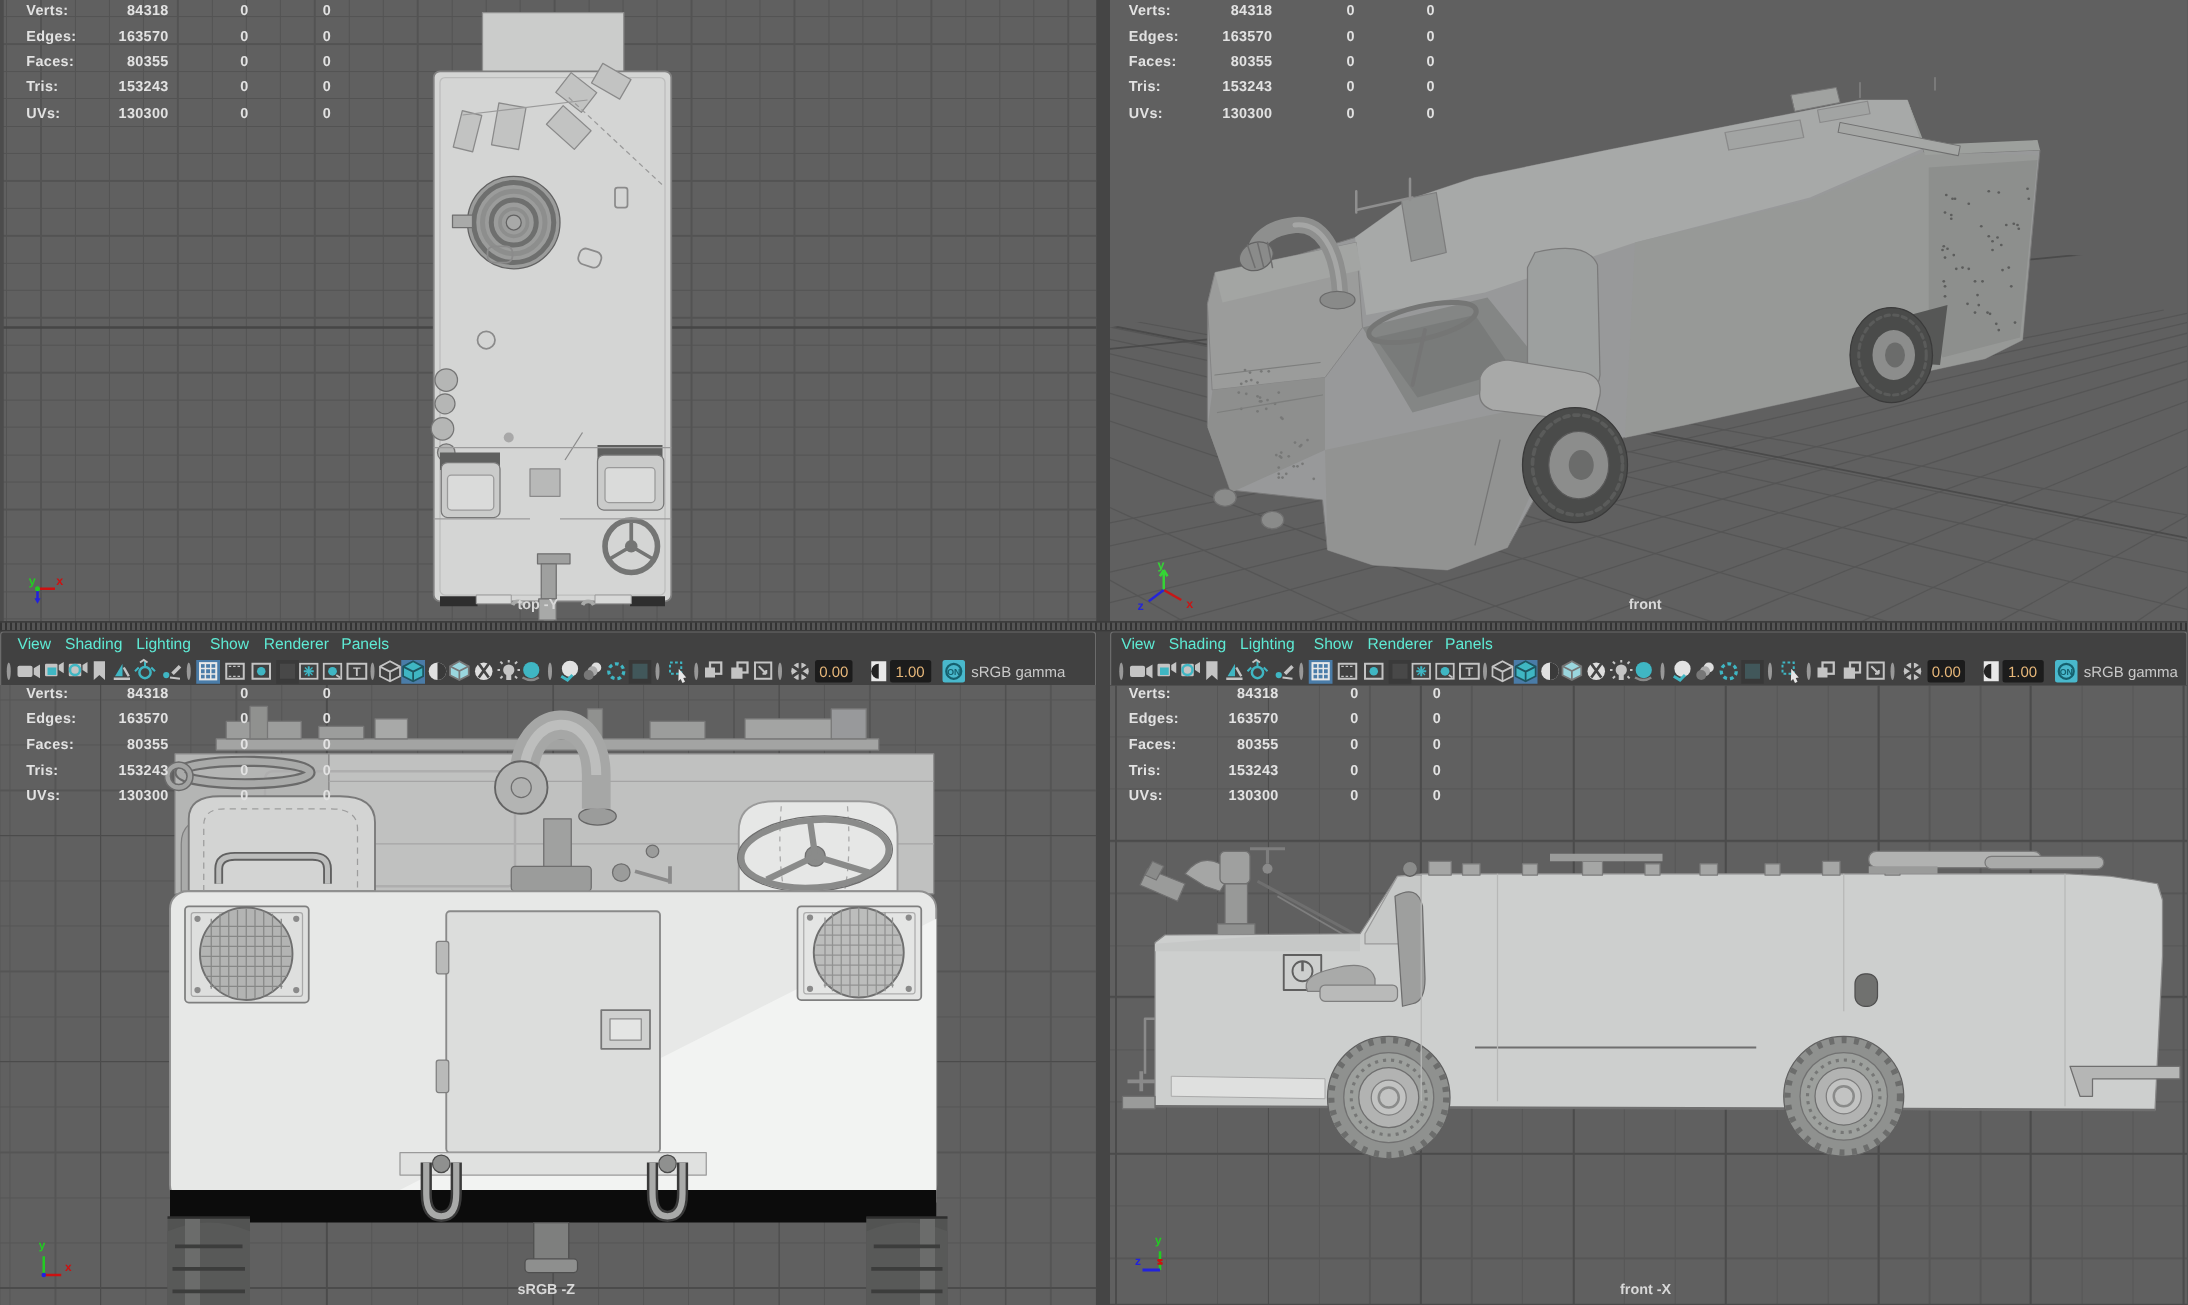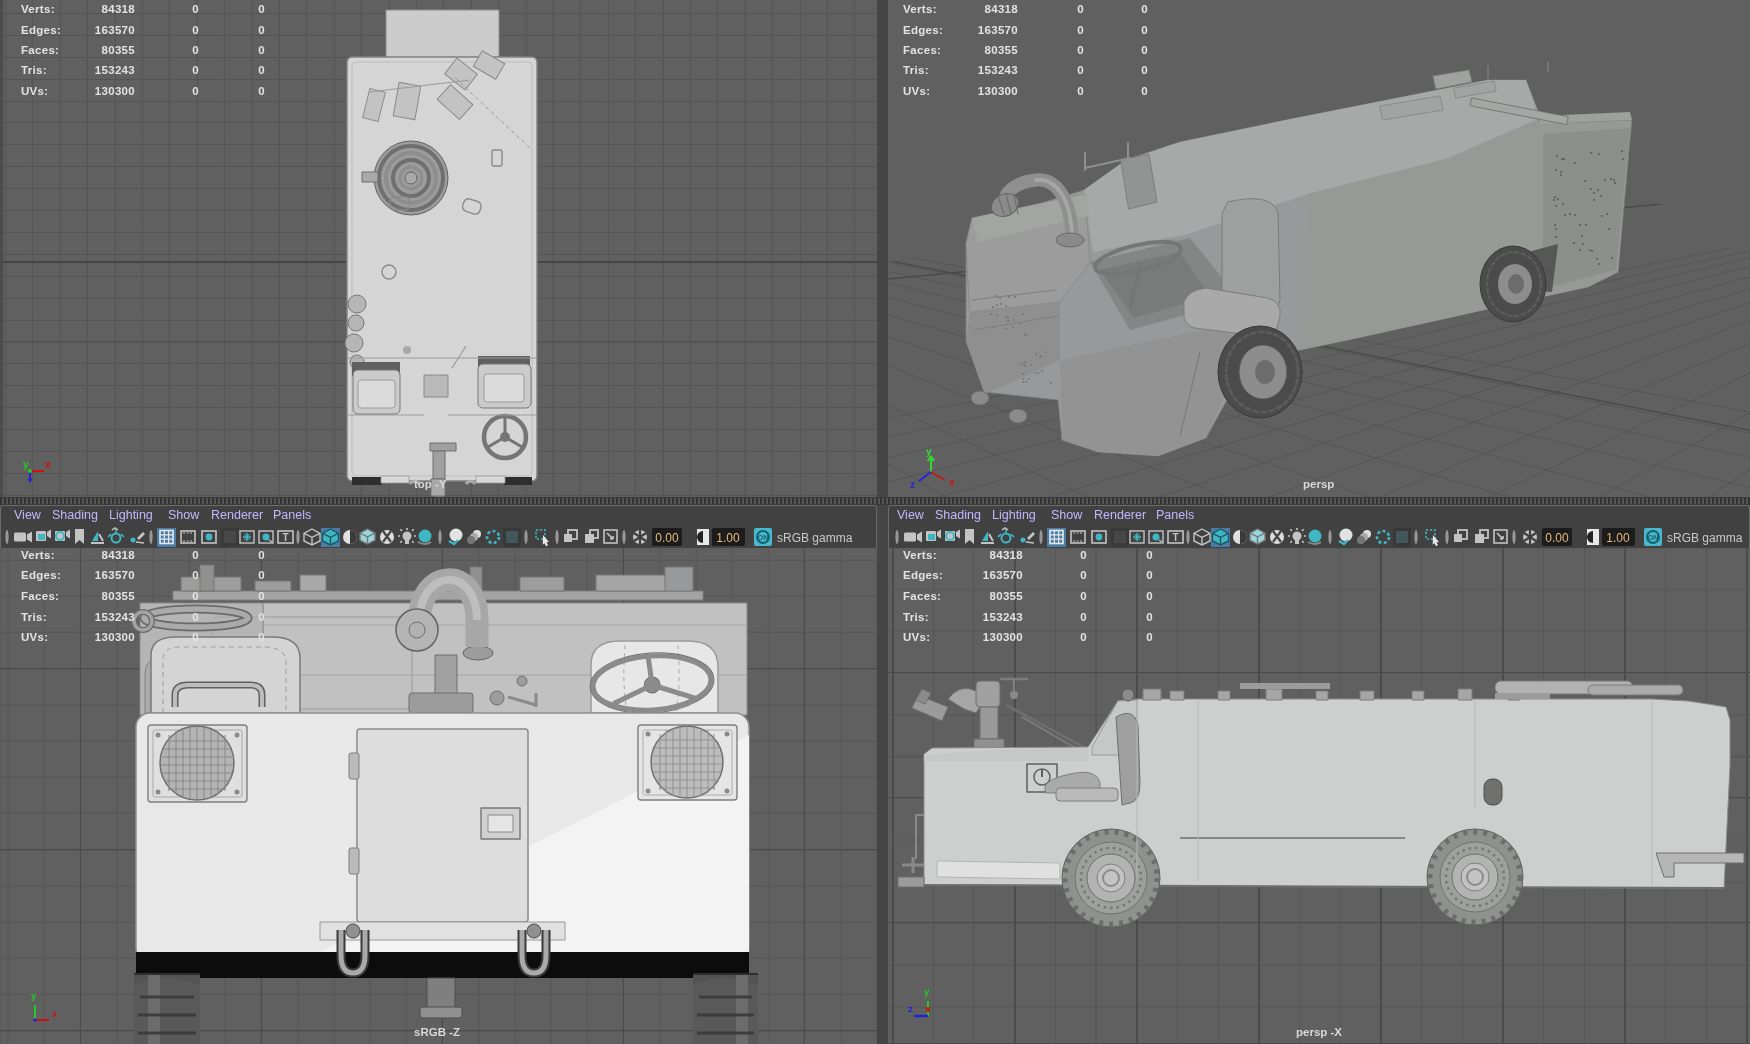--- a/index.html
+++ b/index.html
@@ -25,21 +25,21 @@
     repeating-linear-gradient(to right, #565656 0 1px, transparent 1px 40.7px),
     repeating-linear-gradient(to bottom, #565656 0 1px, transparent 1px 41.7px);
   background-position: 4px -1px, 0 -1px, 4px -0.5px, 0 -0.5px; }
 .hud { position:absolute; font-size:11.5px; font-weight:bold; color:#e2e2e2;
   white-space:nowrap; letter-spacing:0.3px; }
 .hr { text-align:right; }
 .vplabel { position:absolute; font-size:11.5px; font-weight:bold; color:#d8d8d8; }
 .chrome { position:absolute; left:0; right:0; top:0; height:43px; background:#414141;
   border:1px solid #6b6b6b; border-bottom:none; border-radius:3px 3px 0 0; }
 .menu { position:absolute; left:0; top:3px; height:18px; width:100%; }
-.menu span { position:absolute; top:0; font-size:12.5px; color:#c4b5fd;text-align:center; }
+.menu span { position:absolute; top:0; font-size:12.5px; color:#5eead4;text-align:center; }
 .tbar { position:absolute; top:21px; left:0; height:22px; }
 .splitH { position:absolute; left:0; top:497px; width:1750px; height:8px;
   background:repeating-linear-gradient(to right, #343434 0 2px, #555555 2px 4px);
   border-top:1px solid #3a3a3a; border-bottom:1px solid #3a3a3a; }
 .splitV { position:absolute; top:0; left:877px; width:11px; height:1044px; background:#454545; }
 svg { position:absolute; left:0; top:0; }
 </style></head>
 <body>
 <div id="root">
 
@@ -326,21 +326,21 @@
 <div class="hud hr" style="left:176px;top:44px;width:20px">0</div>
 <div class="hud hr" style="left:240px;top:44px;width:20px">0</div>
 <div class="hud" style="left:15px;top:64px">Tris:</div>
 <div class="hud hr" style="left:50px;top:64px;width:80px">153243</div>
 <div class="hud hr" style="left:176px;top:64px;width:20px">0</div>
 <div class="hud hr" style="left:240px;top:64px;width:20px">0</div>
 <div class="hud" style="left:15px;top:85px">UVs:</div>
 <div class="hud hr" style="left:50px;top:85px;width:80px">130300</div>
 <div class="hud hr" style="left:176px;top:85px;width:20px">0</div>
 <div class="hud hr" style="left:240px;top:85px;width:20px">0</div>
-  <div class="vplabel" style="left:415px;top:478px">persp</div>
+  <div class="vplabel" style="left:415px;top:478px">front</div>
   <svg width="70" height="56" viewBox="0 0 70 56" style="left:18px;top:448px">
     <path d="M25 24 v-16 m0 0 l-3 5 m3 -5 l3 5" stroke="#35d435" stroke-width="2" fill="none"></path>
     <path d="M25 24 l14 8" stroke="#c81616" stroke-width="2" fill="none"></path>
     <path d="M25 24 l-12 9" stroke="#2525d8" stroke-width="2"></path>
     <text x="20" y="7" fill="#35d435" font-size="10" font-weight="bold">y</text>
     <text x="4" y="40" fill="#2525d8" font-size="10" font-weight="bold">z</text>
     <text x="43" y="38" fill="#c81616" font-size="10" font-weight="bold">x</text>
   </svg>
 </div>
 
@@ -758,21 +758,21 @@
 <div class="hud hr" style="left:179px;top:85px;width:20px">0</div>
 <div class="hud hr" style="left:245px;top:85px;width:20px">0</div>
 <div class="hud" style="left:15px;top:106px">Tris:</div>
 <div class="hud hr" style="left:55px;top:106px;width:80px">153243</div>
 <div class="hud hr" style="left:179px;top:106px;width:20px">0</div>
 <div class="hud hr" style="left:245px;top:106px;width:20px">0</div>
 <div class="hud" style="left:15px;top:126px">UVs:</div>
 <div class="hud hr" style="left:55px;top:126px;width:80px">130300</div>
 <div class="hud hr" style="left:179px;top:126px;width:20px">0</div>
 <div class="hud hr" style="left:245px;top:126px;width:20px">0</div>
-  <div class="vplabel" style="left:408px;top:521px">persp -X</div>
+  <div class="vplabel" style="left:408px;top:521px">front -X</div>
   <svg width="50" height="46" viewBox="0 0 50 46" style="left:14px;top:474px">
     <path d="M26 37 v-15" stroke="#22cc22" stroke-width="2" fill="none"></path>
     <path d="M26 37 h-14" stroke="#2222dd" stroke-width="2.4" fill="none"></path>
     <text x="22" y="16" fill="#22cc22" font-size="9.5" font-weight="bold">y</text>
     <text x="6" y="33" fill="#2222dd" font-size="9.5" font-weight="bold">z</text>
     <path d="M24 29 l4 0 m-4 3 l4 0 m-4 -3 l4 3" stroke="#cc1111" stroke-width="1.5"></path>
   </svg>
 </div>
 
 </div>

